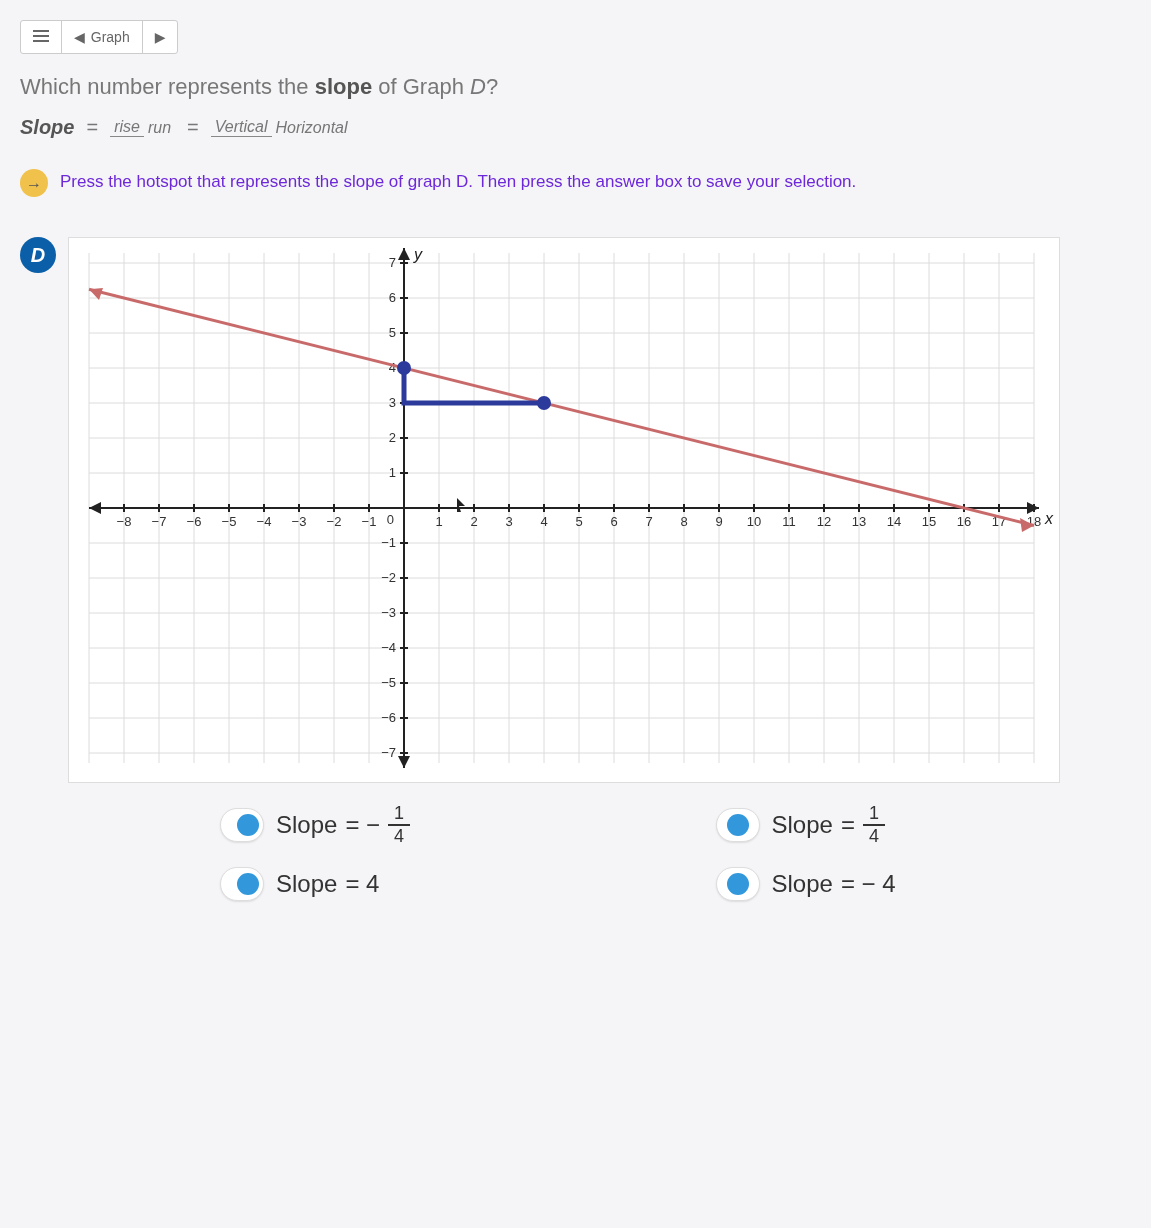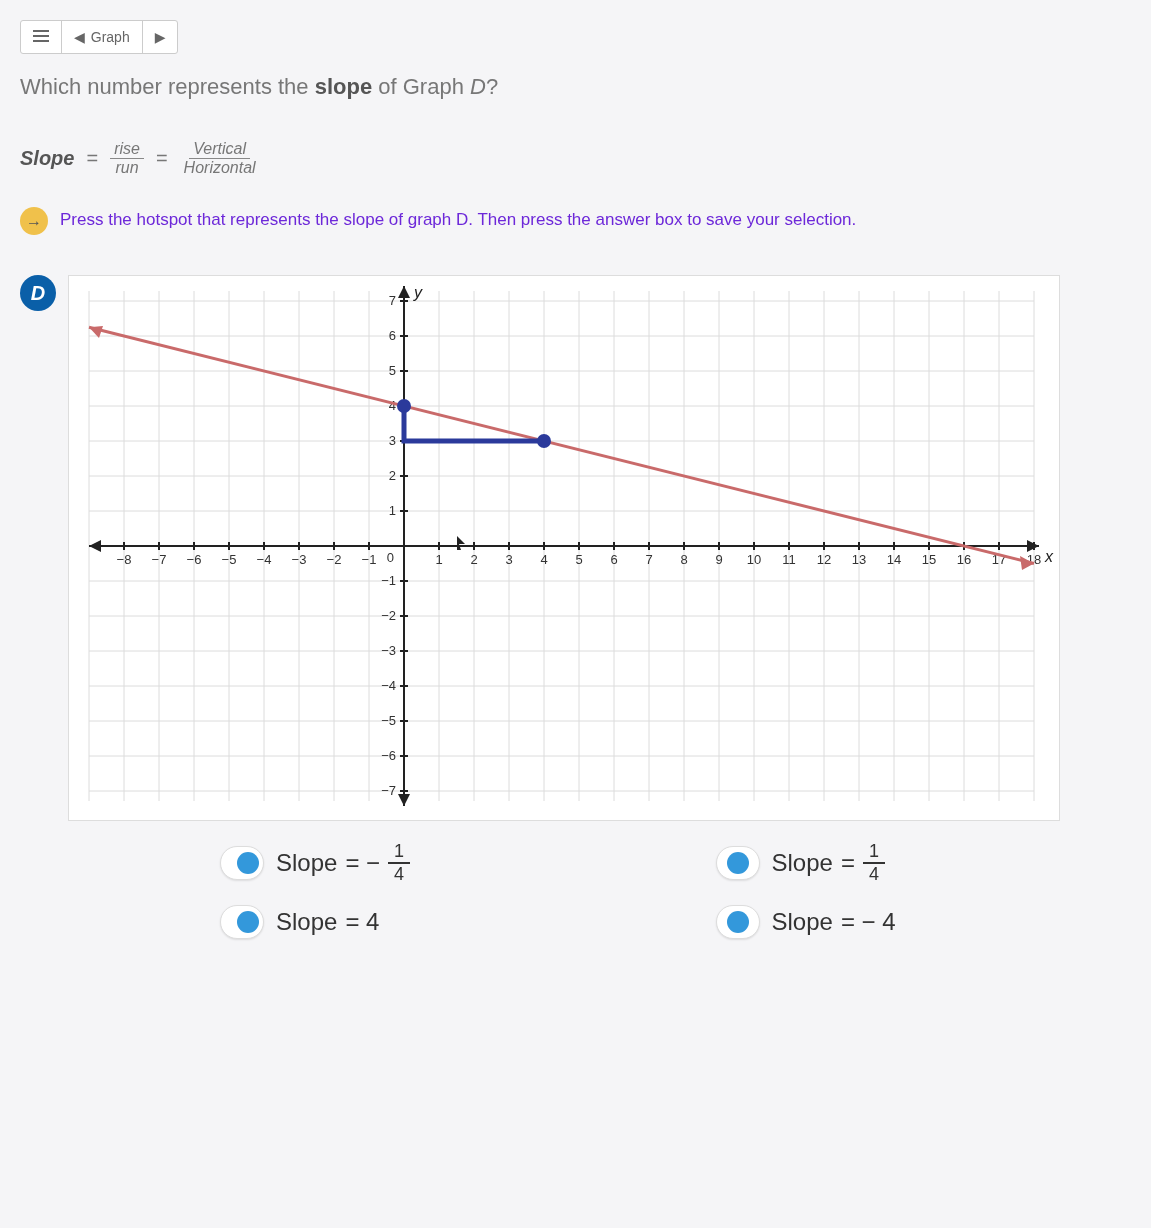--- a/index.html
+++ b/index.html
@@ -35,35 +35,35 @@
     }
     .menu-icon::before {
       content: "";
       display:block;
       width:16px;height:2px;background:#666;
       box-shadow: 0 5px 0 #666, 0 10px 0 #666;
     }
     .question {
       font-size: 22px;
       color: #777;
-      margin-bottom: 40px;
+      margin-bottom: 16px;
     }
     .question .bold { font-weight: 700; color:#555; }
     .question .italic { font-style: italic; }
     .formula {
       display: flex;
       align-items: center;
       gap: 12px;
       color:#777;
       font-size: 20px;
       margin-bottom: 30px;
     }
     .formula .label { font-weight:700; font-style:italic; color:#555; }
     .frac {
-      display:inline-flex; flex-direction:column; align-items:center;
+      display:inline-flex; flex-direction:row; align-items:center;
       font-style: italic; font-size:16px;
     }
     .frac .num { border-bottom: 1px solid #888; padding: 0 4px; }
     .frac .den { padding: 0 4px; }
     .instruction {
       display:flex; gap:12px; align-items:flex-start;
       margin-bottom:40px;
     }
     .arrow-badge {
       width:28px; height:28px; border-radius:50%;

